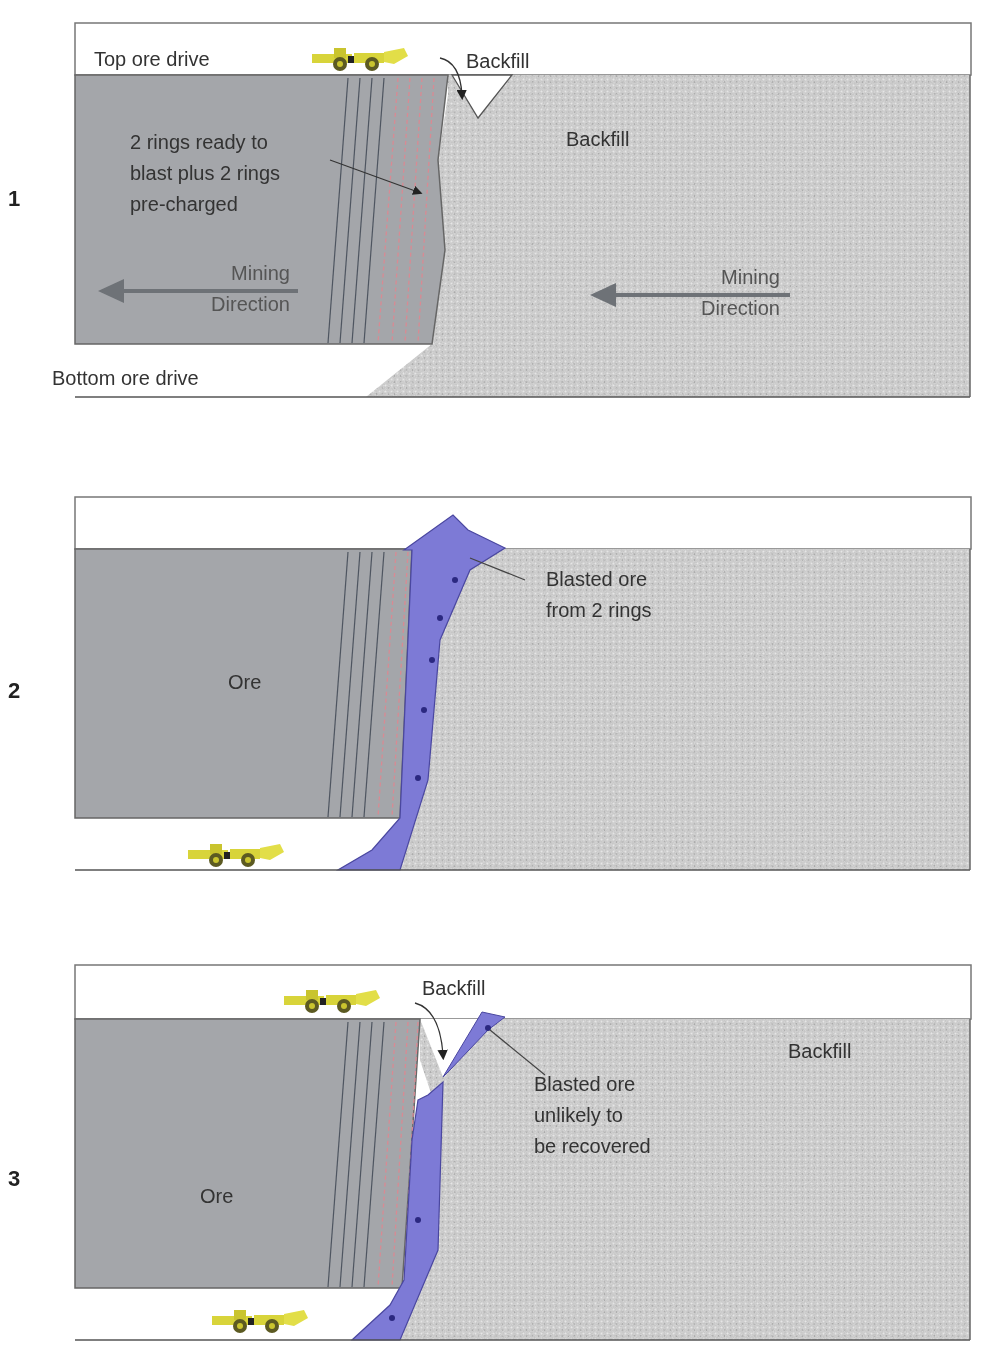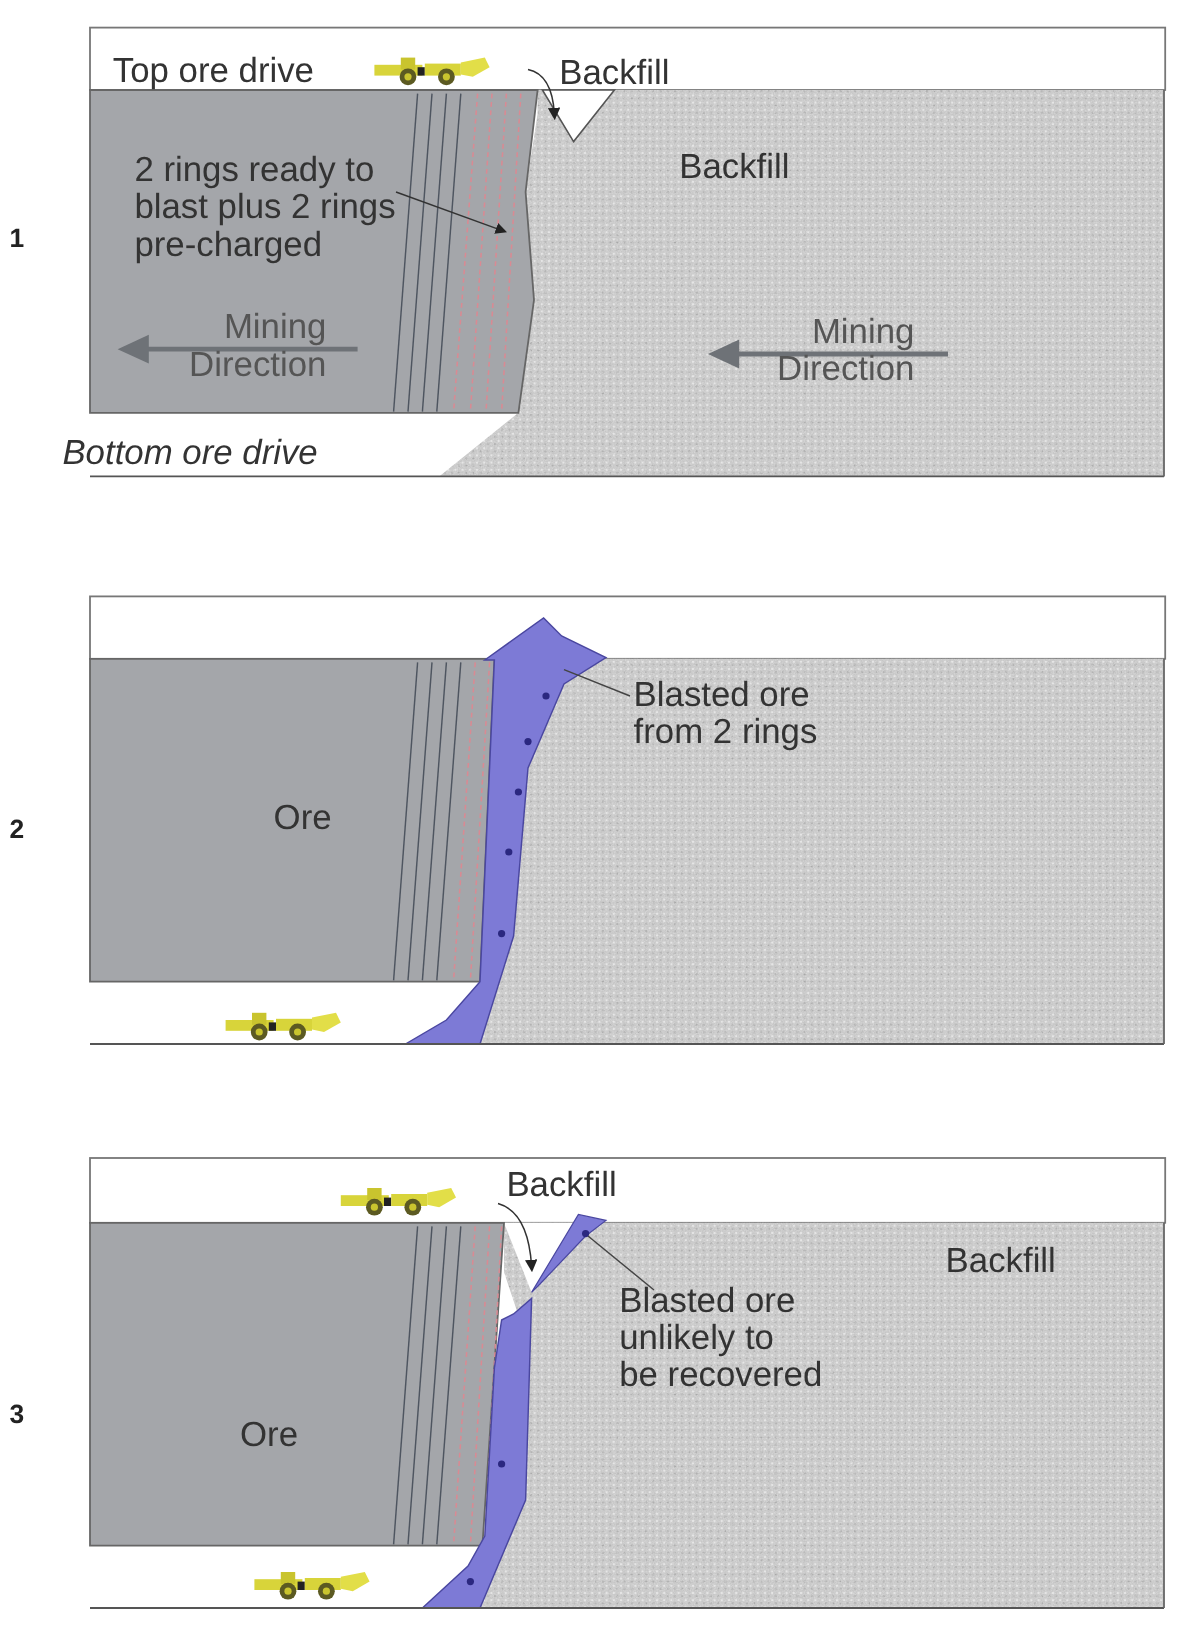--- a/index.html
+++ b/index.html
@@ -1,22 +1,22 @@
 <!DOCTYPE html>
 <html><head>
 <meta charset="utf-8">
 <style>
   html, body { margin:0; padding:0; background:#ffffff; }
   body { width:987px; height:1357px; position:relative; overflow:hidden;
          font-family:"Liberation Sans", sans-serif; color:#2a2a2a; }
   .panel { position:absolute; left:0; width:987px; }
   .panel svg { position:absolute; left:0; top:0; }
   .step-num { position:absolute; left:8px; font-size:22px; font-weight:bold; color:#222; }
-  .lbl { position:absolute; font-size:29px; line-height:31px; color:#333; white-space:nowrap; }
-  .lbl.ml { white-space:pre-line; }
+  .lbl { position:absolute; font-size:20px; line-height:31px; color:#333; white-space:nowrap; }
+  .lbl.ml { white-space:pre-line;margin-left:18px; }
   .lbl.fade { color:#555; }
   .lbl.center { text-align:right; }
 </style>
 </head>
 <body>
 
 <svg width="0" height="0" style="position:absolute">
   <defs>
     <filter id="grain" x="0" y="0" width="100%" height="100%">
       <feTurbulence type="fractalNoise" baseFrequency="0.9" numOctaves="2" seed="7" result="n"></feTurbulence>
@@ -82,21 +82,21 @@
   <div class="lbl" style="left:94px; top:44px;">Top ore drive</div>
   <div class="lbl" style="left:466px; top:46px;">Backfill</div>
   <div class="lbl" style="left:566px; top:124px;">Backfill</div>
   <div class="lbl ml" style="left:112px; top:127px;">2 rings ready to
 blast plus 2 rings
 pre-charged</div>
   <div class="lbl ml center fade" style="left:140px; top:258px; width:132px;">Mining
 Direction</div>
   <div class="lbl ml center fade" style="left:630px; top:262px; width:132px;">Mining
 Direction</div>
-  <div class="lbl" style="left:52px; top:363px;font-style:italic;">Bottom ore drive</div>
+  <div class="lbl" style="left:52px; top:363px;">Bottom ore drive</div>
 </div>
 
 <div class="panel" style="top:490px; height:400px;">
   <svg width="987" height="400">
     <rect x="75" y="7" width="896" height="52" fill="#fff" stroke="#777" stroke-width="1.5"></rect>
     <polygon points="500,59 970,59 970,380 400,380 428,290 440,150 470,80" fill="url(#fillpat)"></polygon>
     <polygon points="500,59 970,59 970,380 400,380 428,290 440,150 470,80" fill="#c8c8c8" filter="url(#grain)" opacity="0.6"></polygon>
     <polygon points="75,59 412,59 400,328 75,328" fill="#a4a6aa" stroke="#666" stroke-width="1.5"></polygon>
     <g stroke="#4e5560" stroke-width="1.2" fill="none">
       <line x1="348" y1="62" x2="328" y2="327"></line>

